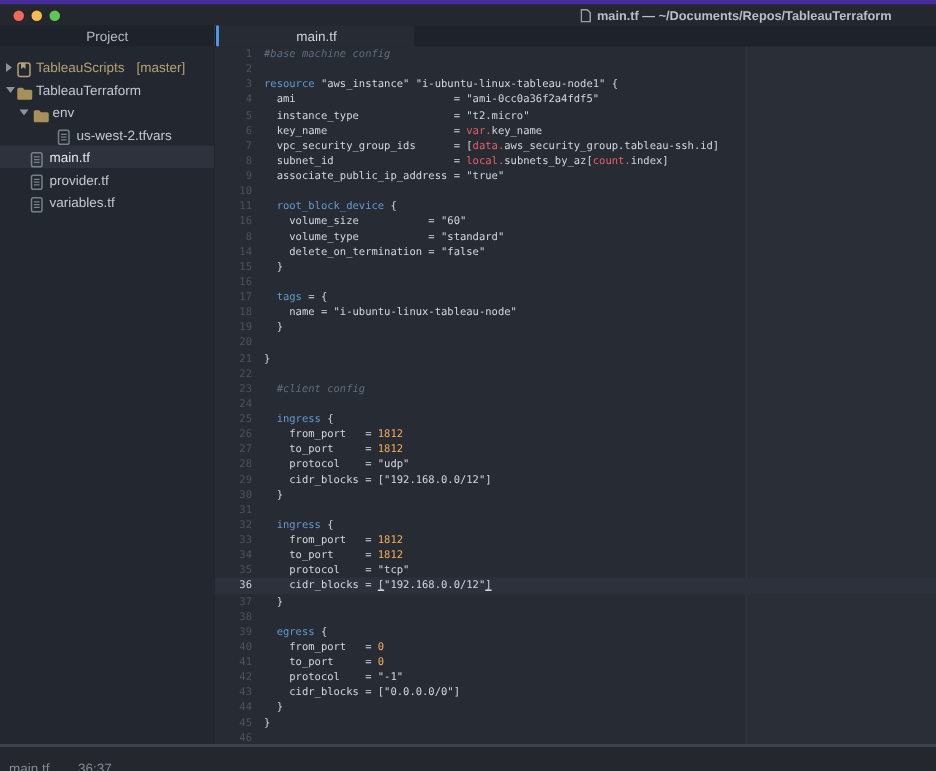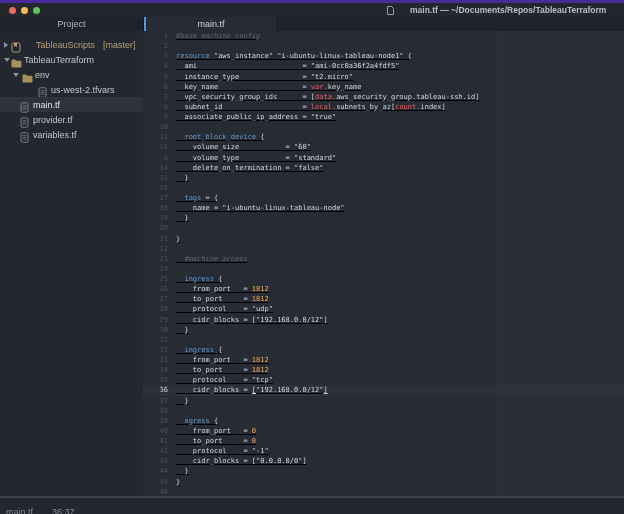--- a/index.html
+++ b/index.html
@@ -17,21 +17,21 @@
     --tl-red:#ee6a5f; --tl-yellow:#f5bd4f; --tl-green:#61c554;
   }
   
   .purple-strip{position:absolute;left:0;top:0;width:624px;height:3px;background:var(--purple);}
   
   .titlebar{position:absolute;left:0;top:3px;width:624px;height:14px;background:var(--titlebar);}
   .traffic{position:absolute;top:3.5px;width:7px;height:7px;border-radius:50%;}
   .tl-close{left:9px;background:var(--tl-red);}
   .tl-min{left:21px;background:var(--tl-yellow);}
   .tl-max{left:33px;background:var(--tl-green);}
-  .win-title{position:absolute;left:387px;top:0;height:14px;display:flex;align-items:center;gap:16px;
+  .win-title{position:absolute;left:387px;top:0;height:14px;display:flex;align-items:center;gap:4px;
     font-size:8.5px;font-weight:bold;color:#b9bec6;white-space:nowrap;}
   .win-title svg{display:block;}
   
   .band{position:absolute;left:0;top:17px;width:624px;height:14px;background:var(--band);}
   .project-header{position:absolute;left:0;top:0;width:143px;height:14px;display:flex;align-items:center;justify-content:center;
     font-size:9px;font-weight:normal;color:#b4bac2;background:var(--band);}
   .tab-accent{position:absolute;left:143px;top:0;width:3px;height:14px;background:var(--accent);}
   .tab{position:absolute;left:146px;top:0;width:130px;height:14px;background:var(--editor-bg);
     display:flex;align-items:center;justify-content:center;font-size:9px;color:#cfd3da;}
   
@@ -50,21 +50,21 @@
   .v-divider{position:absolute;left:143px;top:17px;width:1px;height:479px;background:var(--divider);}
   
   .editor{position:absolute;left:143px;top:31px;width:481px;height:465px;background:var(--editor-bg);overflow:hidden;}
   .ruler-right{position:absolute;left:354px;top:0;width:127px;height:465px;background:rgba(255,255,255,0.017);}
   .ruler-line{position:absolute;left:354px;top:0;width:1px;height:465px;background:#313742;}
   .line{position:relative;display:flex;height:10.13px;align-items:center;}
   .line.current{background:#2c313c;}
   .ln{width:25px;text-align:right;flex:0 0 25px;
     font-family:"DejaVu Sans Mono",monospace;font-size:7px;color:#4c535e;user-select:none;}
   .line.current .ln{color:#ccd1d9;}
-  .code{margin:0 0 0 8px;font-family:"DejaVu Sans Mono",monospace;font-size:7px;line-height:10.13px;white-space:pre;text-decoration:underline;}
+  .code{margin:0 0 0 8px;font-family:"DejaVu Sans Mono",monospace;font-size:7px;line-height:10.13px;white-space:pre;}
   .tk-p{color:#d3d7de;}
   .tk-c{color:#616c79;font-style:italic;}
   .tk-b{color:#6699cc;}
   .tk-r{color:#ec5f66;}
   .tk-o{color:#f9ae58;}
   .tk-u{color:#d3d7de;text-decoration:underline;text-underline-offset:1px;}
   
   .statusbar{position:absolute;left:0;top:496px;width:624px;height:18px;background:var(--titlebar);border-top:2px solid #3e444e;box-sizing:border-box;}
   .status-file{position:absolute;left:6px;top:9px;font-size:9px;color:#828a95;}
   .status-pos{position:absolute;left:52px;top:9px;font-size:9px;color:#828a95;}
@@ -99,21 +99,21 @@
   </div>
 
   <div class="sidebar">
     <div id="tree">
         <div class="tree-row repo" style="top: 6px;">
           <span class="chev collapsed" style="left: 4px;"></span>
           <span class="t-icon" style="left: 11px;"><svg width="10" height="11" viewBox="0 0 10 11">
               <rect x="1" y="1" width="8" height="9" rx="1.5" fill="none" stroke="#b5a077" stroke-width="1"></rect>
               <path d="M3 1 v4 l1.5-1.2 L6 5 V1 z" fill="#b5a077"></path>
             </svg></span>
-          <span class="t-label" style="left: 36px;">TableauScripts<span class="t-badge">[master]</span></span>
+          <span class="t-label" style="left: 24px;">TableauScripts<span class="t-badge">[master]</span></span>
         </div>
         <div class="tree-row" style="top: 21px;">
           <span class="chev expanded" style="left: 4px;"></span>
           <span class="t-icon" style="left: 11px;"><svg width="11" height="9" viewBox="0 0 11 9">
               <path d="M0.5 1.5 a1 1 0 0 1 1-1 h2.6 l1.2 1.3 h4.2 a1 1 0 0 1 1 1 v4.7 a1 1 0 0 1 -1 1 h-8 a1 1 0 0 1 -1-1 z" fill="#a8905a"></path>
             </svg></span>
           <span class="t-label" style="left: 24px;">TableauTerraform</span>
         </div>
         <div class="tree-row" style="top: 36px;">
           <span class="chev expanded" style="left: 13px;"></span>
@@ -250,21 +250,21 @@
         <div class="line">
           <span class="ln">21</span>
           <pre class="code"><span class="tk-p">}</span></pre>
         </div>
         <div class="line">
           <span class="ln">22</span>
           <pre class="code"></pre>
         </div>
         <div class="line">
           <span class="ln">23</span>
-          <pre class="code"><span class="tk-p">  </span><span class="tk-c">#machine access</span></pre>
+          <pre class="code"><span class="tk-p">  </span><span class="tk-c">#client config</span></pre>
         </div>
         <div class="line">
           <span class="ln">24</span>
           <pre class="code"></pre>
         </div>
         <div class="line">
           <span class="ln">25</span>
           <pre class="code"><span class="tk-p">  </span><span class="tk-b">ingress</span><span class="tk-p"> {</span></pre>
         </div>
         <div class="line">

